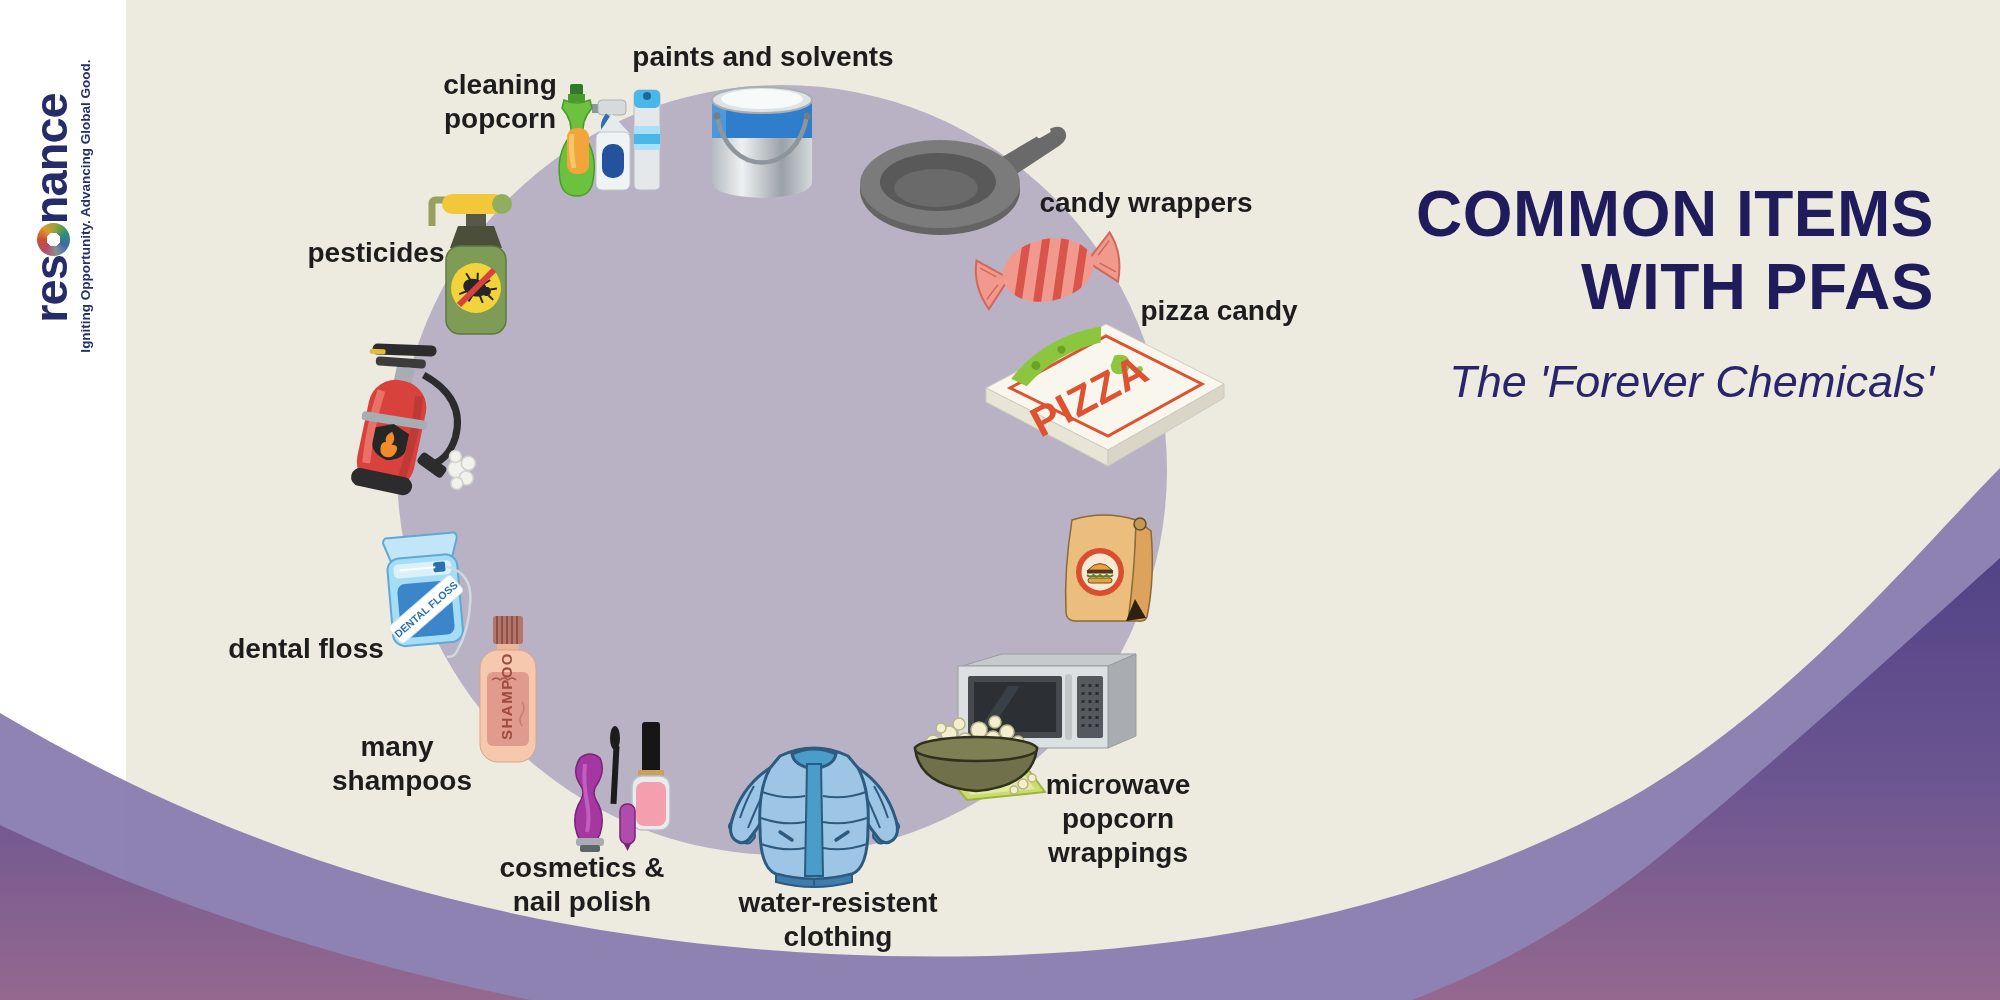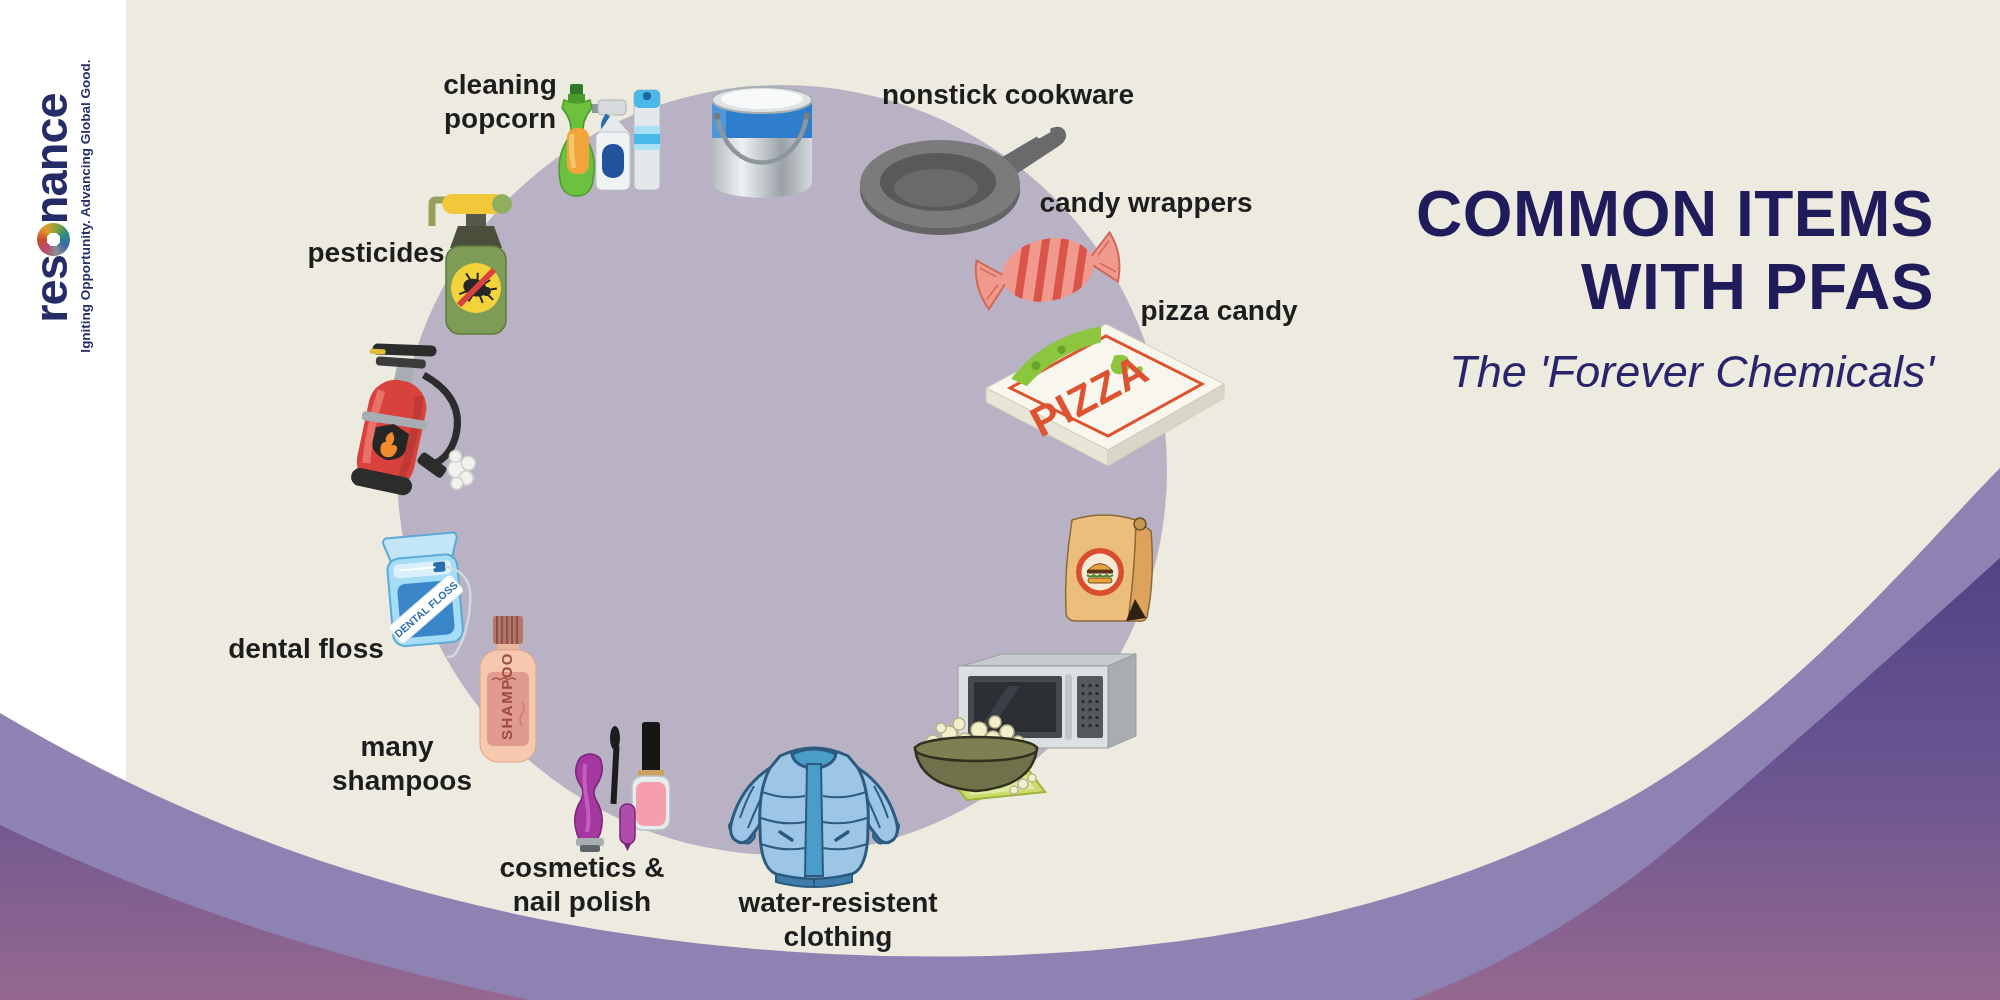--- a/index.html
+++ b/index.html
@@ -14,21 +14,21 @@
       z-index:3;font-size:47px;font-weight:bold;letter-spacing:-1px;color:#262c68;
       display:flex;align-items:center;justify-content:center;}
   .logo-o{display:inline-block;width:33px;height:33px;border-radius:50%;margin:6px -1px 0;
       background:radial-gradient(circle at 50% 50%, #ffffff 0 29%, rgba(0,0,0,0) 30%),
       conic-gradient(#c8502f,#e09a2f,#8aa43a,#2f8f7a,#3a6aa8,#8a8f93,#b84a6a,#c8502f);}
   .logo-tagline{position:absolute;left:-64px;top:198px;width:300px;height:16px;transform:rotate(-90deg);
       z-index:3;font-size:13.5px;font-weight:bold;color:#26306b;text-align:center;}
   
   .header{position:absolute;right:66px;top:178px;width:620px;text-align:right;z-index:3;color:#201c5c;}
   .title-line{font-size:64px;font-weight:800;line-height:1.14;letter-spacing:0.5px;text-align:right;}
-  .subtitle{margin-top:22px;font-size:45px;font-style:italic;font-weight:500;color:#29246b;}
+  .subtitle{margin-top:32px;font-size:45px;font-style:italic;font-weight:500;color:#29246b;}
   
   .item{position:absolute;inset:0;pointer-events:none;z-index:3;}
   .icon{position:absolute;}
   .label{position:absolute;text-align:center;font-size:28px;font-weight:600;line-height:1.22;color:#1d1d1d;}
 </style>
 </head>
 <body>
 
 <div class="canvas">
 
@@ -72,32 +72,32 @@
         </defs>
       <path d="M6,16 L6,98 Q6,112 56,114 Q106,112 106,98 L106,16 Z" fill="url(#sil)"></path>
       <path d="M6,16 L6,54 L106,54 L106,16 Z" fill="#2e7ecb"></path>
       <path d="M6,16 L6,54 L20,54 L20,16 Z" fill="#5ba3e0" opacity="0.7"></path>
       <ellipse cx="56" cy="16" rx="50" ry="13" fill="#dfe3e6" stroke="#a9b0b5" stroke-width="2"></ellipse>
       <ellipse cx="56" cy="15" rx="41" ry="10" fill="#f8fafa"></ellipse>
       <path d="M11,32 C22,94 90,94 101,32" stroke="#8d969c" stroke-width="4.5" fill="none"></path>
       <circle cx="11" cy="32" r="3.5" fill="#757d83"></circle>
         <circle cx="101" cy="32" r="3.5" fill="#757d83"></circle>
     </svg>
+    <div class="label" style="left:623px;top:40px;width:280px">paints and solvents</div>
   </div>
 
   <div class="item">
     <svg class="icon" style="left:852px;top:110px" width="215" height="128" viewBox="0 0 215 128">
       <path d="M128,60 L196,20 Q208,13 213,21 Q217,29 207,36 L143,78 Z" fill="#6a6a6a"></path>
       <rect x="184" y="21" width="15" height="5" rx="2.5" fill="#efede4" transform="rotate(-30 191 23)"></rect>
       <ellipse cx="88" cy="80" rx="80" ry="45" fill="#646464"></ellipse>
       <ellipse cx="88" cy="74" rx="80" ry="44" fill="#7b7b7b"></ellipse>
       <ellipse cx="86" cy="72" rx="58" ry="29" fill="#595959"></ellipse>
       <ellipse cx="84" cy="78" rx="42" ry="19" fill="#6a6a6a"></ellipse>
     </svg>
-    <div class="label" style="left:878px;top:78px;width:260px">nonstick cookware</div>
   </div>
 
   <div class="item">
     <svg class="icon" style="left:968px;top:220px" width="160" height="100" viewBox="0 0 160 100">
       <defs>
           <clipPath id="candyclip">
             <ellipse cx="80" cy="50" rx="46" ry="31"></ellipse>
           </clipPath>
         </defs>
       <g transform="rotate(-12 80 50)">
@@ -178,20 +178,21 @@
           <circle cx="88" cy="26" r="7"></circle>
           <circle cx="102" cy="20" r="7"></circle>
         <circle cx="113" cy="30" r="6"></circle>
           <circle cx="54" cy="12" r="6"></circle>
           <circle cx="90" cy="10" r="6"></circle>
         <circle cx="36" cy="16" r="5"></circle>
       </g>
       <path d="M10,36 Q14,74 71,79 Q128,74 132,36 Q71,50 10,36 Z" fill="#70714a" stroke="#30301e" stroke-width="2.5"></path>
       <ellipse cx="71" cy="37" rx="61" ry="12" fill="#7e7f52" stroke="#30301e" stroke-width="2.5"></ellipse>
     </svg>
+    <div class="label" style="left:1043px;top:768px;width:150px">microwave popcorn wrappings</div>
   </div>
 
   <div class="item">
     <svg class="icon" style="left:718px;top:726px" width="192" height="166" viewBox="0 0 192 166">
       <rect x="10" y="98" width="28" height="14" rx="5" transform="rotate(42 24 105)" fill="#3e7dab" stroke="#2d5b80" stroke-width="2"></rect>
       <rect x="154" y="98" width="28" height="14" rx="5" transform="rotate(-42 168 105)" fill="#3e7dab" stroke="#2d5b80" stroke-width="2"></rect>
       <path d="M52,42 Q24,60 14,94 Q10,108 17,114 Q25,120 31,113 Q47,94 56,70 Z" fill="#9dc6e6" stroke="#2d5b80" stroke-width="3"></path>
       <path d="M140,42 Q168,60 178,94 Q182,108 175,114 Q167,120 161,113 Q145,94 136,70 Z" fill="#9dc6e6" stroke="#2d5b80" stroke-width="3"></path>
       <path d="M36,60 Q28,74 22,92 M46,66 Q38,82 30,102 M156,60 Q164,74 170,92 M146,66 Q154,82 162,102" stroke="#2d5b80" stroke-width="2" fill="none"></path>
       <path d="M62,30 Q96,14 130,30 L140,42 Q152,64 150,102 Q150,142 134,148 Q96,158 58,148 Q42,142 42,102 Q40,64 52,42 Z" fill="#9dc6e6" stroke="#2d5b80" stroke-width="3"></path>

